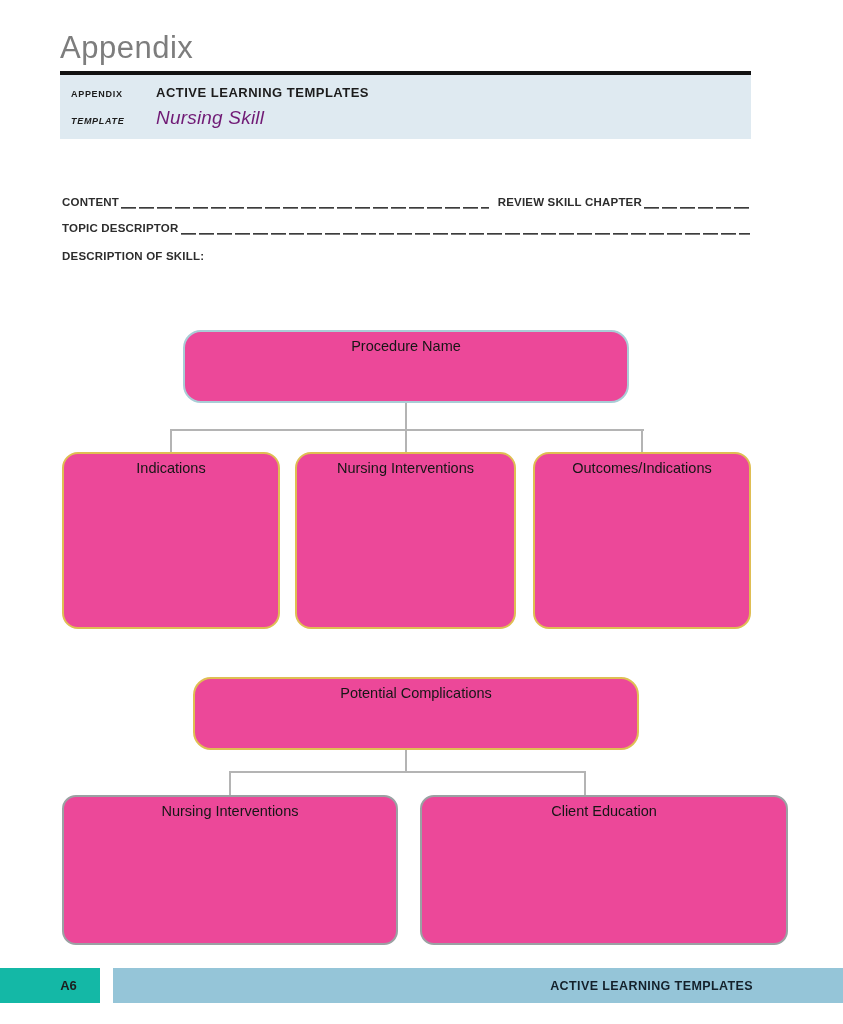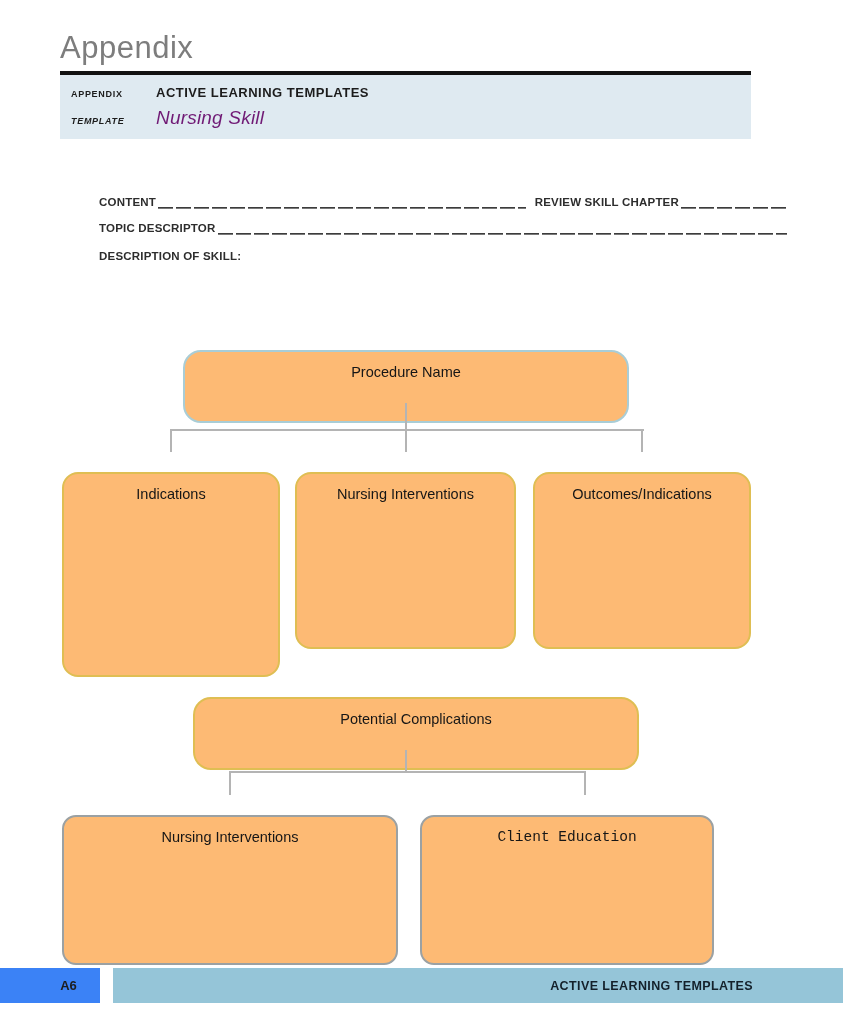--- a/index.html
+++ b/index.html
@@ -31,56 +31,55 @@
   .hdr-label{
     width:85px;padding-left:11px;flex:0 0 auto;
     font-size:9px;font-weight:700;letter-spacing:0.7px;color:#1c1c1c;
   }
   .hdr-value-small{font-size:13px;font-weight:700;letter-spacing:0.5px;color:#1c1c1c;}
   .hdr-value-big{font-size:19px;font-weight:400;color:#701a75;letter-spacing:0.2px;}
 
   
   .form-row{
     left:62px;width:688px;
-    display:flex;align-items:flex-end;margin-left:37px;
+    display:flex;align-items:flex-end;
   }
   .form-label{
     font-size:11.5px;font-weight:700;color:#2d2d2d;letter-spacing:0.2px;
     line-height:13px;white-space:nowrap;
   }
   .fill-line{
     height:12px;margin-left:2px;
     background:repeating-linear-gradient(to right,#3c3c3c 0 15px,rgba(0,0,0,0) 15px 18px);
     background-size:100% 1.7px;
     background-position:left bottom;
     background-repeat:no-repeat;
   }
   .fl-grow{flex:1 1 auto;}
   .fl-chapter{width:106px;flex:0 0 auto;}
   .gap{width:9px;flex:0 0 auto;}
 
   
   .node{
     box-sizing:border-box;
-    background:#fdba74;
+    background:#ec4899;
     text-align:center;
     font-size:14.5px;color:#161616;
-    padding-top:11px;
+    padding-top:5px;
     line-height:19px;
-    margin-top:20px;
   }
   .b-blue{border:2px solid #a9cdd6;border-radius:18px;}
   .b-gold{border:2px solid #dfbe53;border-radius:16px;}
   .b-gray{border:2px solid #9ba1a3;border-radius:14px;}
   .conn{background:#b4b4b4;}
 
   
   .footer-page{
     left:0;top:968px;width:100px;height:35px;
-    background:#3b82f6;
+    background:#14b8a6;
     display:flex;align-items:center;justify-content:center;
     padding-left:37px;box-sizing:border-box;
     font-size:13px;font-weight:700;color:#1d1d1d;
   }
   .footer-bar{
     left:113px;top:968px;width:730px;height:35px;
     background:#95c5d8;
     display:flex;align-items:center;justify-content:flex-end;
     padding-right:90px;box-sizing:border-box;
     font-size:12.5px;font-weight:700;letter-spacing:0.4px;color:#14212b;
@@ -121,21 +120,21 @@
 <div class="abs node b-blue" style="left:183px;top:330px;width:446px;height:73px;">
   <span>Procedure Name</span>
 </div>
 
 <div class="abs conn" style="left:405px;top:403px;width:2px;height:27px;"></div>
 <div class="abs conn" style="left:170px;top:429px;width:474px;height:2px;"></div>
 <div class="abs conn" style="left:170px;top:429px;width:2px;height:23px;"></div>
 <div class="abs conn" style="left:405px;top:429px;width:2px;height:23px;"></div>
 <div class="abs conn" style="left:641px;top:429px;width:2px;height:23px;"></div>
 
-<div class="abs node b-gold" style="left:62px;top:452px;width:218px;height:205px;">
+<div class="abs node b-gold" style="left:62px;top:452px;width:218px;height:177px;">
   <span>Indications</span>
 </div>
 <div class="abs node b-gold" style="left:295px;top:452px;width:221px;height:177px;">
   <div>Nursing Interventions</div>
 </div>
 <div class="abs node b-gold" style="left:533px;top:452px;width:218px;height:177px;">
   <span>Outcomes/Indications</span>
 </div>
 
 <div class="abs node b-gold" style="left:193px;top:677px;width:446px;height:73px;border-radius:18px;">
@@ -143,21 +142,21 @@
 </div>
 
 <div class="abs conn" style="left:405px;top:750px;width:2px;height:23px;"></div>
 <div class="abs conn" style="left:229px;top:771px;width:357px;height:2px;"></div>
 <div class="abs conn" style="left:229px;top:771px;width:2px;height:24px;"></div>
 <div class="abs conn" style="left:584px;top:771px;width:2px;height:24px;"></div>
 
 <div class="abs node b-gray" style="left:62px;top:795px;width:336px;height:150px;">
   <span>Nursing Interventions</span>
 </div>
-<div class="abs node b-gray" style="left:420px;top:795px;width:294px;height:150px;font-family:Liberation Mono, monospace;">
+<div class="abs node b-gray" style="left:420px;top:795px;width:368px;height:150px;">
   <span>Client Education</span>
 </div>
 
 <div class="abs footer-page">
   <span>A6</span>
 </div>
 <div class="abs footer-bar">
   <span>ACTIVE LEARNING TEMPLATES</span>
 </div>
 

